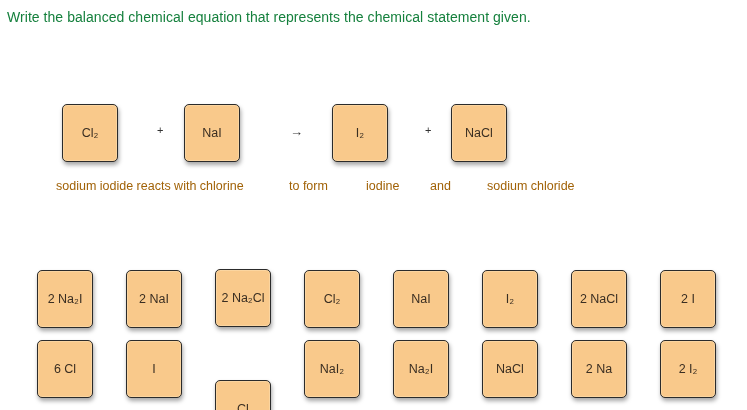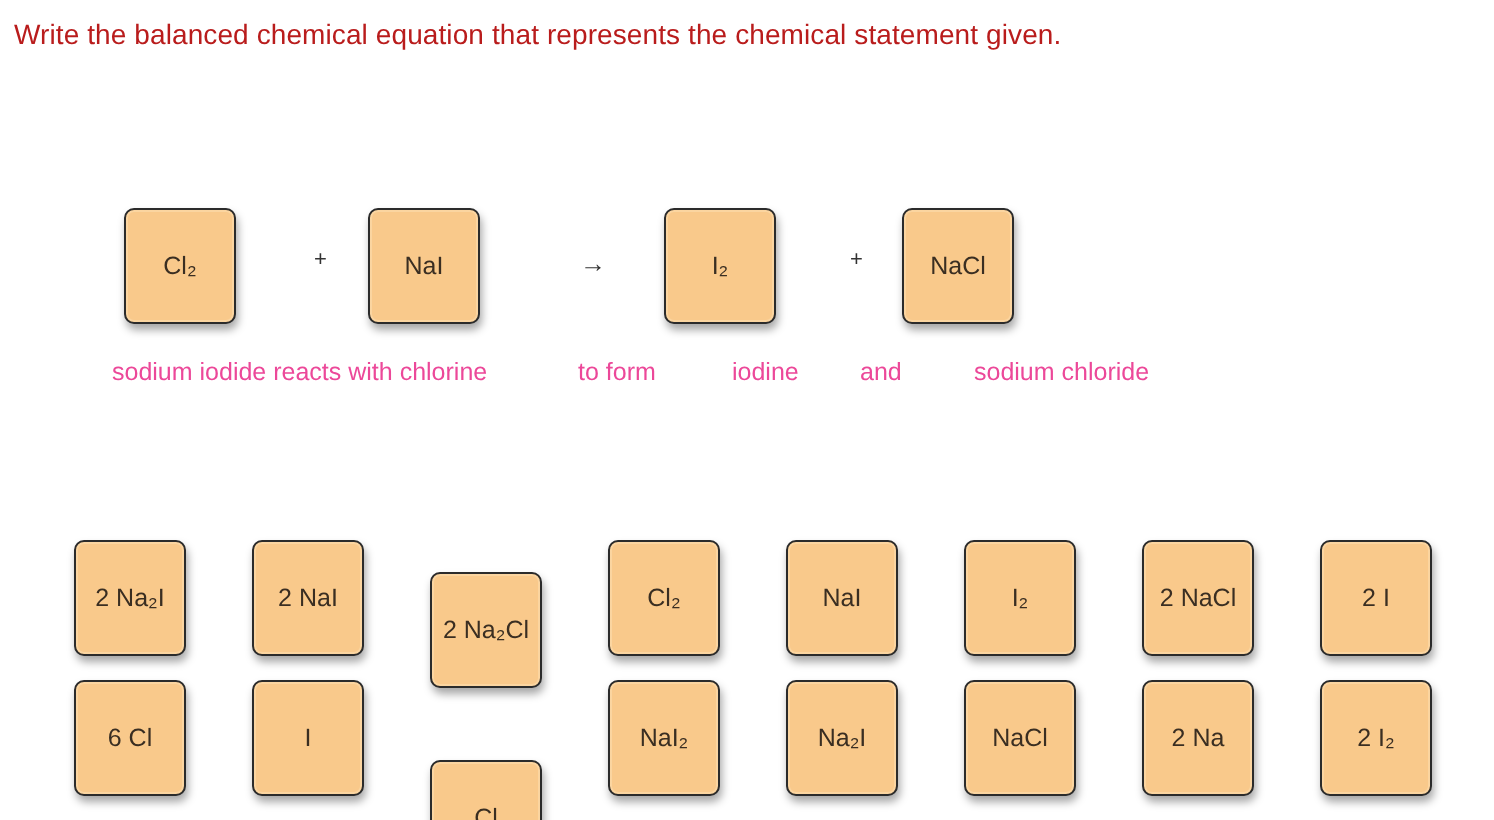--- a/index.html
+++ b/index.html
@@ -13,21 +13,21 @@
       position: relative;
       overflow: hidden;
       font-family: "Liberation Sans", "DejaVu Sans", sans-serif;
       color: #333333;
     }
     .prompt {
       position: absolute;
       left: 7px;
       top: 9px;
       font-size: 14px;
-      color: #b91c1c;
+      color: #15803d;
       letter-spacing: 0.05px;
     }
     .tile {
       position: absolute;
       width: 56px;
       height: 58px;
       background: #f9c98b;
       border: 1px solid #2b2b2b;
       border-radius: 5px;
       box-shadow: 1px 3px 4px rgba(0,0,0,0.35), inset 0 0 0 1px rgba(255,235,200,0.35);
@@ -46,21 +46,21 @@
     }
     .arrow {
       position: absolute;
       font-size: 13px;
       color: #333;
     }
     .label {
       position: absolute;
       top: 179px;
       font-size: 12.5px;
-      color: #ec4899;
+      color: #a16207;
       white-space: nowrap;
     }
   </style>
 </head>
 <body>
 
 <div class="prompt">Write the balanced chemical equation that represents the chemical statement given.</div>
 
 <div>
   <div class="tile" style="left:62px; top:104px;">Cl₂</div>
@@ -76,21 +76,21 @@
   <span class="label" style="left:56px;">sodium iodide reacts with chlorine</span>
   <span class="label" style="left:289px;">to form</span>
   <span class="label" style="left:366px;">iodine</span>
   <span class="label" style="left:430px;">and</span>
   <span class="label" style="left:487px;">sodium chloride</span>
 </div>
 
 <div>
   <div class="tile" style="left:37px;  top:270px;">2 Na₂I</div>
   <div class="tile" style="left:126px; top:270px;">2 NaI</div>
-  <div class="tile" style="left:215px; top:286px;">2 Na₂Cl</div>
+  <div class="tile" style="left:215px; top:269px;">2 Na₂Cl</div>
   <div class="tile" style="left:304px; top:270px;">Cl₂</div>
   <div class="tile" style="left:393px; top:270px;">NaI</div>
   <div class="tile" style="left:482px; top:270px;">I₂</div>
   <div class="tile" style="left:571px; top:270px;">2 NaCl</div>
   <div class="tile" style="left:660px; top:270px;">2 I</div>
 
   <div class="tile" style="left:37px;  top:340px;">6 Cl</div>
   <div class="tile" style="left:126px; top:340px;">I</div>
   <div class="tile" style="left:215px; top:340px;margin-top:40px;">Cl</div>
   <div class="tile" style="left:304px; top:340px;">NaI₂</div>

